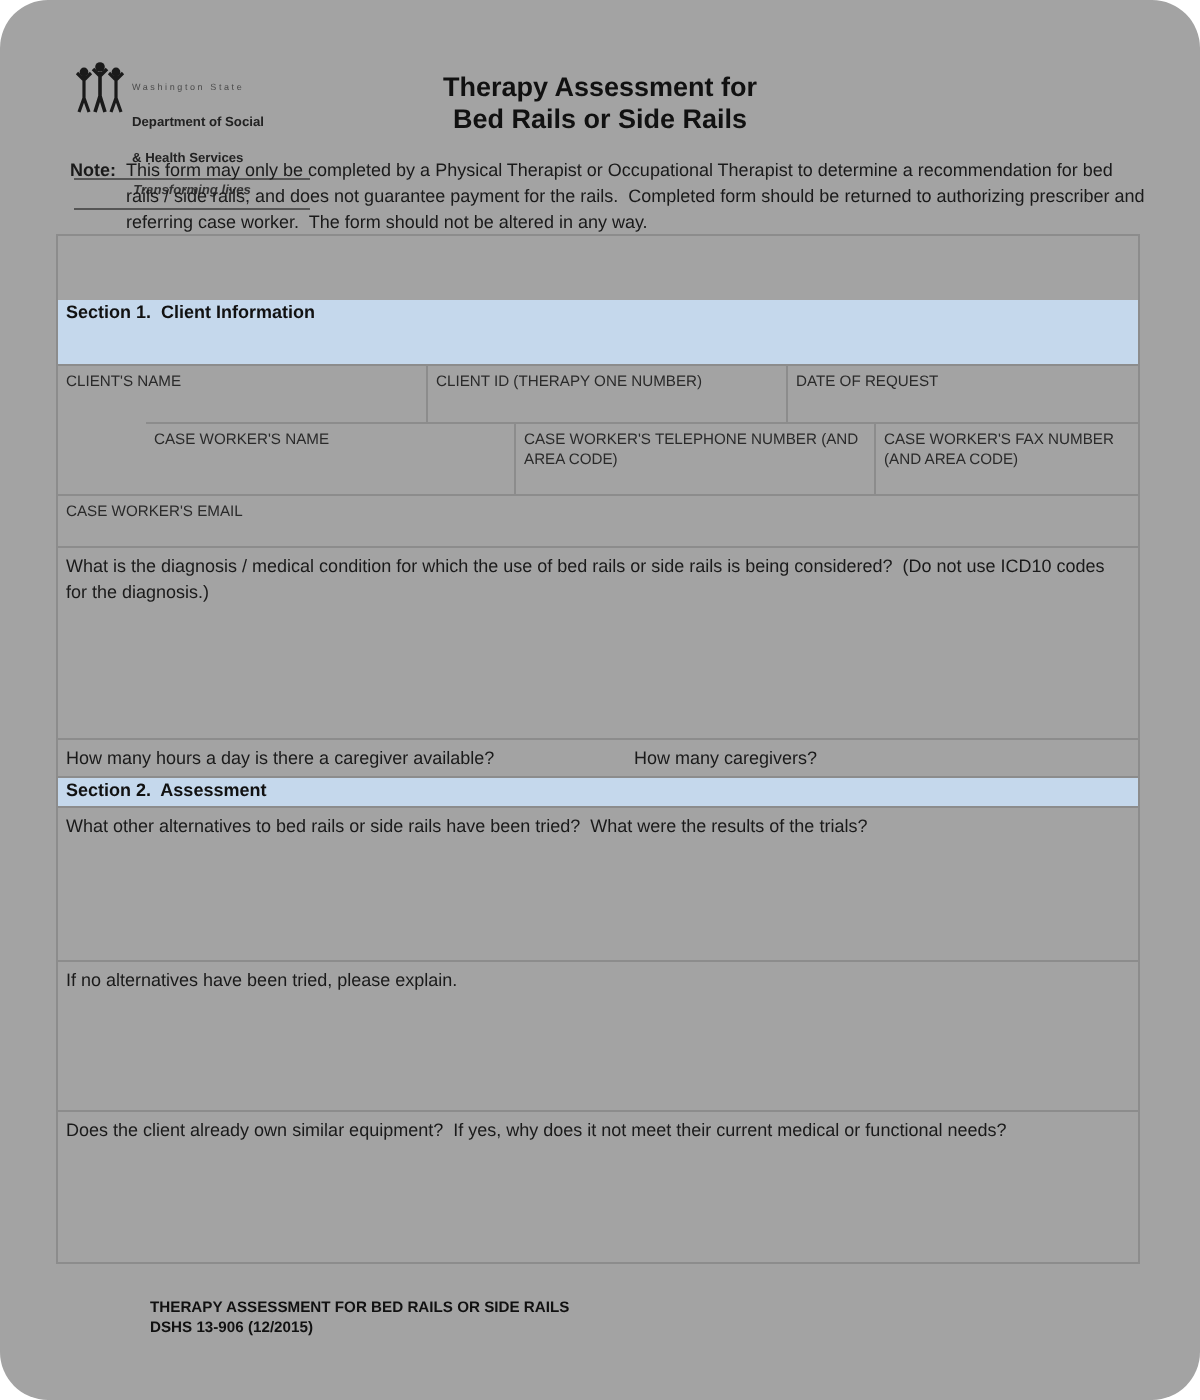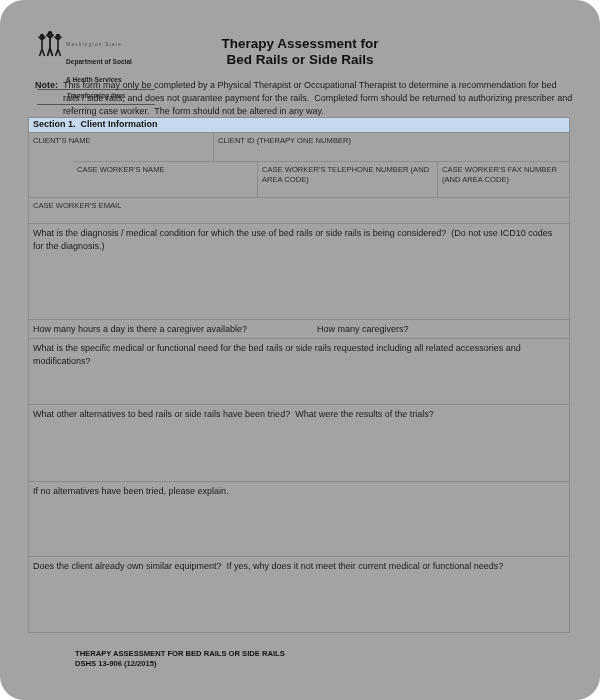--- a/index.html
+++ b/index.html
@@ -115,21 +115,21 @@
     display: block;
     white-space: pre-wrap;
   }
   .q {
     font-size: 9px;
     line-height: 12.5px;
     color: #1a1a1a;
     display: block;
     white-space: pre-wrap;
   }
-  .h-s1hdr { height: 14px; }
+  .h-s1hdr { height: 32px; margin-top: 32px; }
   .h-r1 { height: 29px; }
   .h-r2 { height: 36px; margin-left: 44px; }
   .h-r3 { height: 26px; }
   .h-r4 { height: 96px; }
   .h-r5 { height: 19px; }
   .h-s2hdr { height: 15px; }
   .h-r6 { height: 66px; }
   .h-r7 { height: 77px; }
   .h-r8 { height: 75px; }
   .h-r9 { height: 76px; }
@@ -198,20 +198,23 @@
       <div class="section-header full">Section 1.  Client Information</div>
     </div>
 
     <div class="row h-r1">
       <div class="cell c1">
         <span class="lbl">CLIENT'S NAME</span>
       </div>
       <div class="cell c2">
         <span class="lbl">CLIENT ID (THERAPY ONE NUMBER)</span>
       </div>
+      <div class="cell c3">
+        <span class="lbl">DATE OF REQUEST</span>
+      </div>
     </div>
 
     <div class="row h-r2">
       <div class="cell c1">
         <span class="lbl">CASE WORKER'S NAME</span>
       </div>
       <div class="cell c2">
         <span class="lbl">CASE WORKER'S TELEPHONE NUMBER (AND AREA CODE)</span>
       </div>
       <div class="cell c3">
@@ -231,26 +234,24 @@
       </div>
     </div>
 
     <div class="row h-r5">
       <div class="cell full">
         <span class="q">How many hours a day is there a caregiver available?</span>
         <span class="q q2-abs">How many caregivers?</span>
       </div>
     </div>
 
-
-    <div class="row h-r6">
-      <div class="cell full">
-        <span class="q">What is the specific medical or functional need for the bed rails or side rails requested including all related accessories and modifications?</span>
-      </div>
-    </div>
+    <div class="row h-s2hdr">
+      <div class="section-header full">Section 2.  Assessment</div>
+    </div>
+
 
     <div class="row h-r7">
       <div class="cell full">
         <span class="q">What other alternatives to bed rails or side rails have been tried?  What were the results of the trials?</span>
       </div>
     </div>
 
     <div class="row h-r8">
       <div class="cell full">
         <span class="q">If no alternatives have been tried, please explain.</span>

